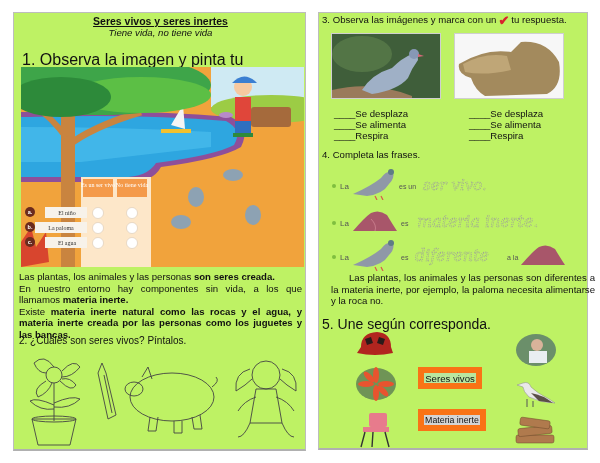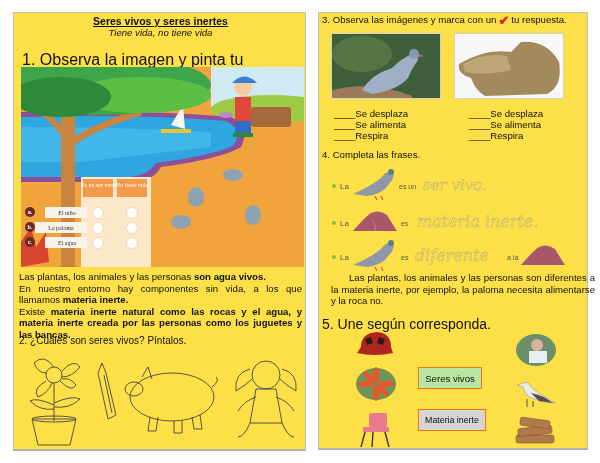--- a/index.html
+++ b/index.html
@@ -1,19 +1,19 @@
 <!DOCTYPE html>
 <html><head>
 <meta charset="utf-8">
 <style>
   * { box-sizing: border-box; margin: 0; padding: 0; }
   html, body { width: 600px; height: 463px; background: #ffffff; overflow: hidden; }
   body { position: relative; font-family: "Liberation Sans", sans-serif; color: #111; font-size: 9.6px; }
 
-  .page { position: absolute; border: 1px solid #bdbdbd; border-bottom: 2px solid #b0b0b0; background: #fde047; }
+  .page { position: absolute; border: 1px solid #bdbdbd; border-bottom: 2px solid #b0b0b0; background: #bef264; }
   #page-left { left: 13px; top: 12px; width: 293px; height: 439px; }
   #page-right { left: 318px; top: 12px; width: 270px; height: 438px; }
 
   .abs { position: absolute; }
 
   
   .title { left: 0; width: 293px; top: 2px; text-align: center; font-weight: bold; font-size: 10.5px; text-decoration: underline; }
   .subtitle { left: 0; width: 293px; top: 14px; text-align: center; font-style: italic; font-size: 9.6px; }
   .q1 { left: 8px; top: 38px; font-size: 16px; }
 
@@ -34,21 +34,21 @@
   .checklist { top: 96px; font-size: 9.6px; line-height: 10.8px; }
   #list-pigeon { left: 15px; }
   #list-rock { left: 150px; }
 
   .q4 { left: 3px; top: 136px; font-size: 9.6px; }
   .sentence { left: 12px; height: 34px; width: 250px; font-size: 8px; color: #555; }
 
   .para2 { left: 3px; top: 259px; width: 264px; font-size: 9.6px; line-height: 11.6px; text-align: justify; text-indent: 18px; margin-left: 9px; }
   .q5 { left: 3px; top: 303px; font-size: 14px; }
 
-  .match-box { height: 22px; border: 1px solid #f97316; font-size: 9.6px; display: flex; align-items: center; justify-content: center; }
+  .match-box { height: 22px; border: 6px solid #f97316; font-size: 9.6px; display: flex; align-items: center; justify-content: center; }
   #box-living { left: 99px; top: 354px; width: 64px; background: #b9e6a0; }
   #box-inert { left: 99px; top: 396px; width: 68px; background: #d4d4d4; font-size: 8.8px; text-align: center; }
 </style>
 </head>
 <body>
 
 <div class="page" id="page-left">
   <div class="abs title">Seres vivos y seres inertes</div>
   <div class="abs subtitle">Tiene vida, no tiene vida</div>
   <div class="abs q1">1.  Observa la imagen y pinta tu respuesta.</div>
@@ -113,21 +113,21 @@
       </g>
       <g font-size="6" fill="#333" text-anchor="middle" font-family="Liberation Serif, serif">
         <text x="46" y="148">El niño</text>
         <text x="40" y="163">La paloma</text>
         <text x="46" y="178">El agua</text>
       </g>
     </svg>
   </div>
 
   <div class="abs para">
-    <span>Las plantas, los animales y las personas </span><b>son agua vivos.</b><br>
+    <span>Las plantas, los animales y las personas </span><b>son seres creada.</b><br>
     <span>En nuestro entorno hay componentes sin vida, a los que llamamos </span><b>materia inerte.</b><br>
     <span>Existe </span><b>materia inerte natural como las rocas y el agua, y materia inerte creada por las personas como los juguetes y las bancas.</b>
   </div>
 
   <div class="abs q2">2. ¿Cuáles son seres vivos? Píntalos.</div>
 
   <div class="abs drawings">
     <svg width="280" height="95" viewBox="0 0 280 95" fill="none" stroke="#444" stroke-width="0.9">
       <g>
         <circle cx="30" cy="22" r="8"></circle>

